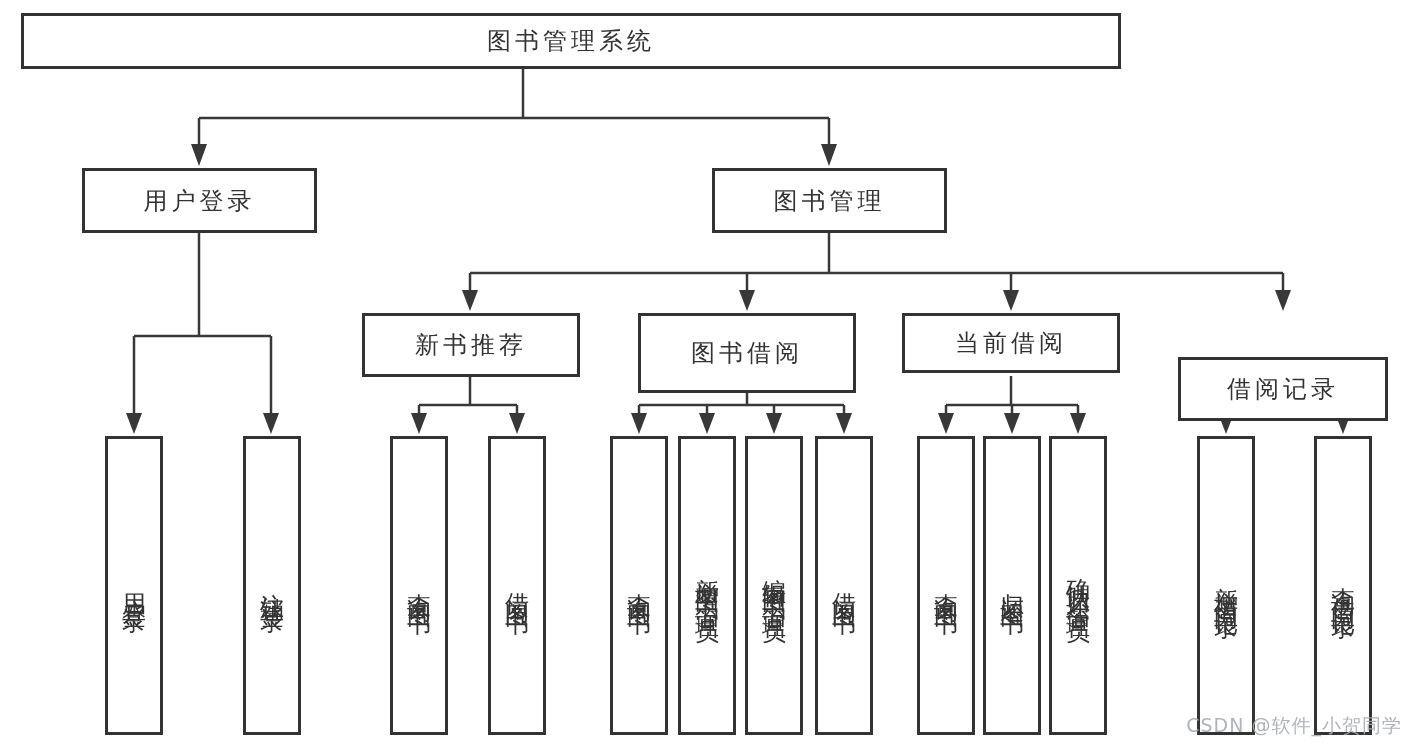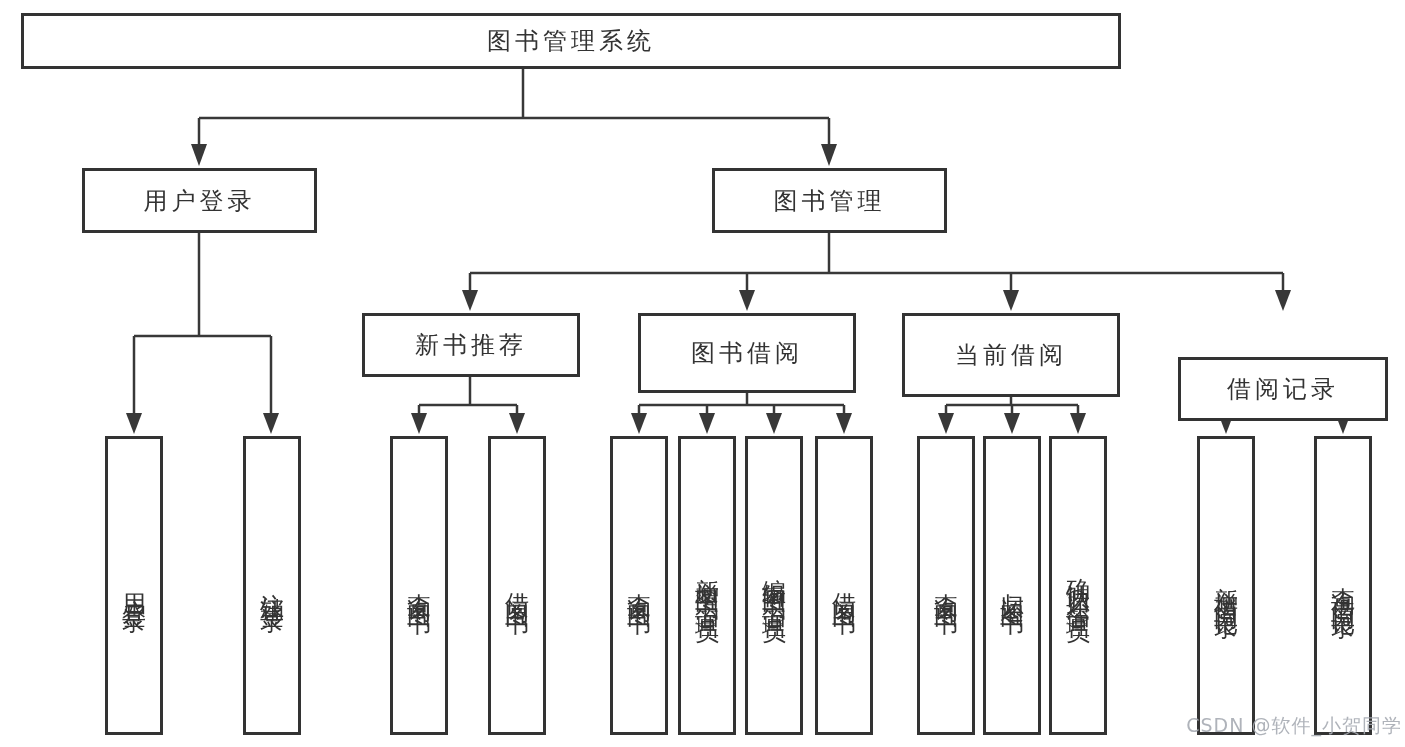--- a/index.html
+++ b/index.html
@@ -128,21 +128,21 @@
     </g>
   </svg>
 
   <div class="node hbox" style="left:21px; top:13px; width:1100px; height:56px;">图书管理系统</div>
 
   <div class="node hbox" style="left:82px; top:168px; width:235px; height:65px;">用户登录</div>
   <div class="node hbox" style="left:712px; top:168px; width:235px; height:65px;">图书管理</div>
 
   <div class="node hbox" style="left:362px; top:313px; width:218px; height:64px;">新书推荐</div>
   <div class="node hbox" style="left:638px; top:313px; width:218px; height:80px;">图书借阅</div>
-  <div class="node hbox" style="left:902px; top:313px; width:218px; height:84px;">当前借阅</div>
+  <div class="node hbox" style="left:902px; top:313px; width:218px; height:60px;">当前借阅</div>
   <div class="node hbox" style="left:1178px; top:313px; width:210px; height:64px;margin-top:44px;">借阅记录</div>
 
   <div class="node vbox" style="left:105px; top:436px; width:58px; height:299px;">
     <span class="vtext">用户登录</span>
   </div>
   <div class="node vbox" style="left:243px; top:436px; width:58px; height:299px;">
     <span class="vtext">注销登录</span>
   </div>
 
   <div class="node vbox" style="left:390px; top:436px; width:58px; height:299px;">

